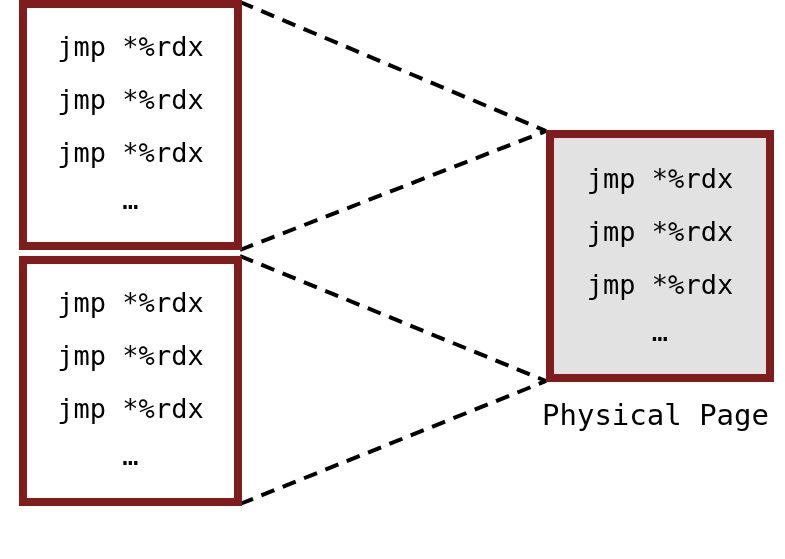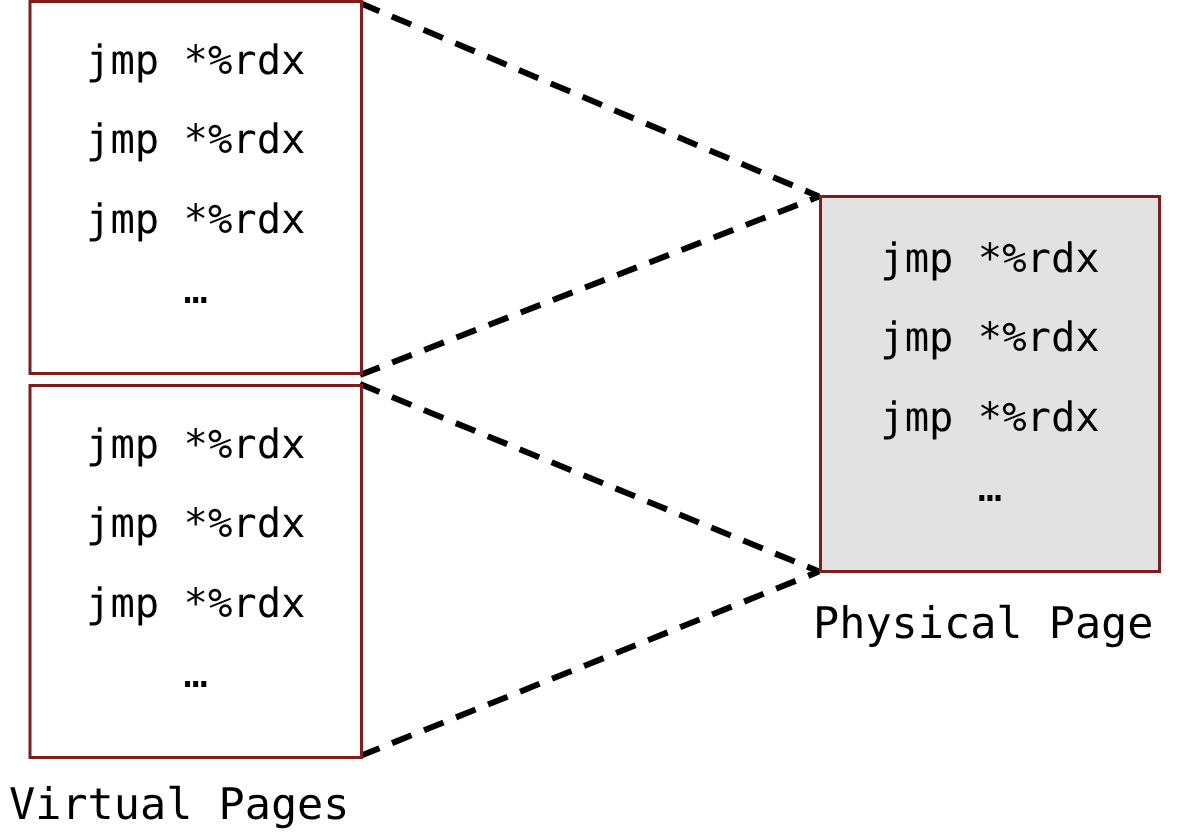--- a/index.html
+++ b/index.html
@@ -13,21 +13,21 @@
   #stage {
     position: relative;
     width: 785px;
     height: 559px;
     background: #ffffff;
     overflow: hidden;
   }
   .page-box {
     position: absolute;
     box-sizing: border-box;
-    border: 2px solid #7f1d1d;
+    border: 8px solid #7f1d1d;
     background: #ffffff;
   }
   .page-box.filled {
     background: #e2e2e2;
   }
   #vpage-1 {
     left: 19px;
     top: 0px;
     width: 223px;
     height: 250px;
@@ -124,17 +124,16 @@
 
   <div class="page-box filled" id="ppage">
     <div class="code-lines">
       <div class="code-line">jmp *%rdx</div>
       <div class="code-line">jmp *%rdx</div>
       <div class="code-line">jmp *%rdx</div>
       <div class="code-line ellipsis">…</div>
     </div>
   </div>
 
-  <div class="box-label" id="label-virtual">Virtual Pages</div>
 
   <div class="box-label" id="label-physical">Physical Page</div>
 
 </div>
 
 </body></html>

